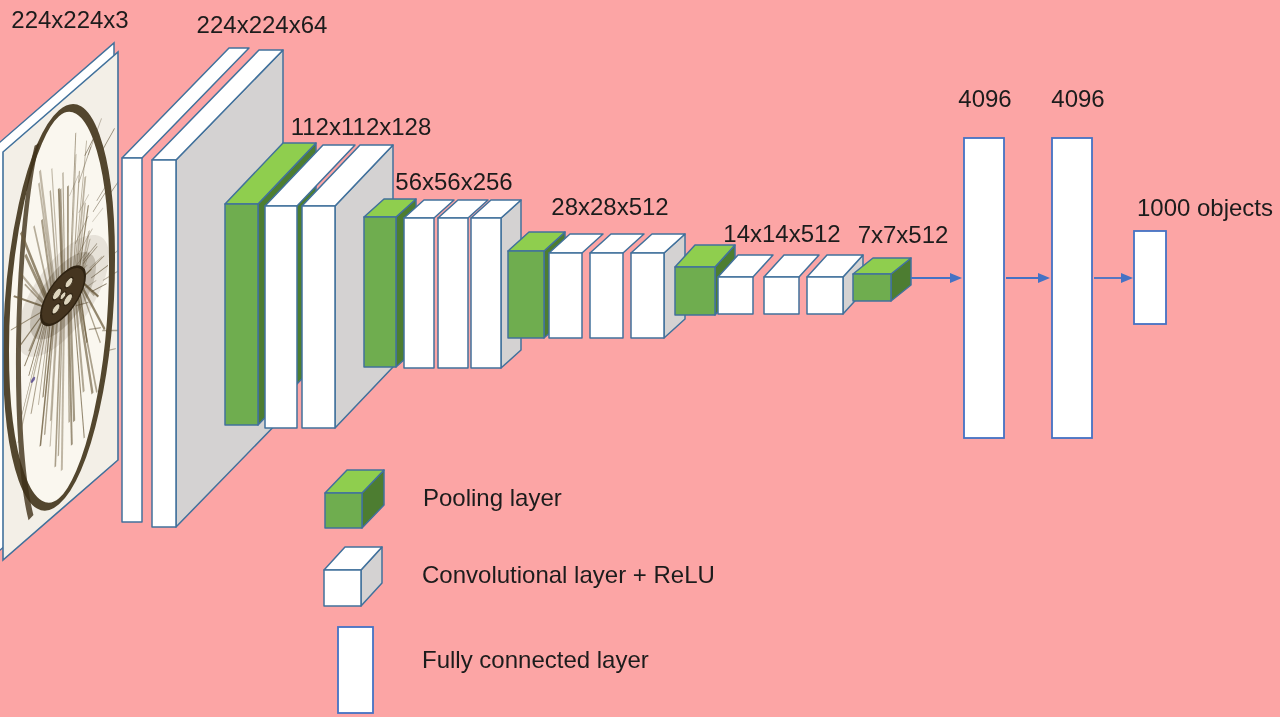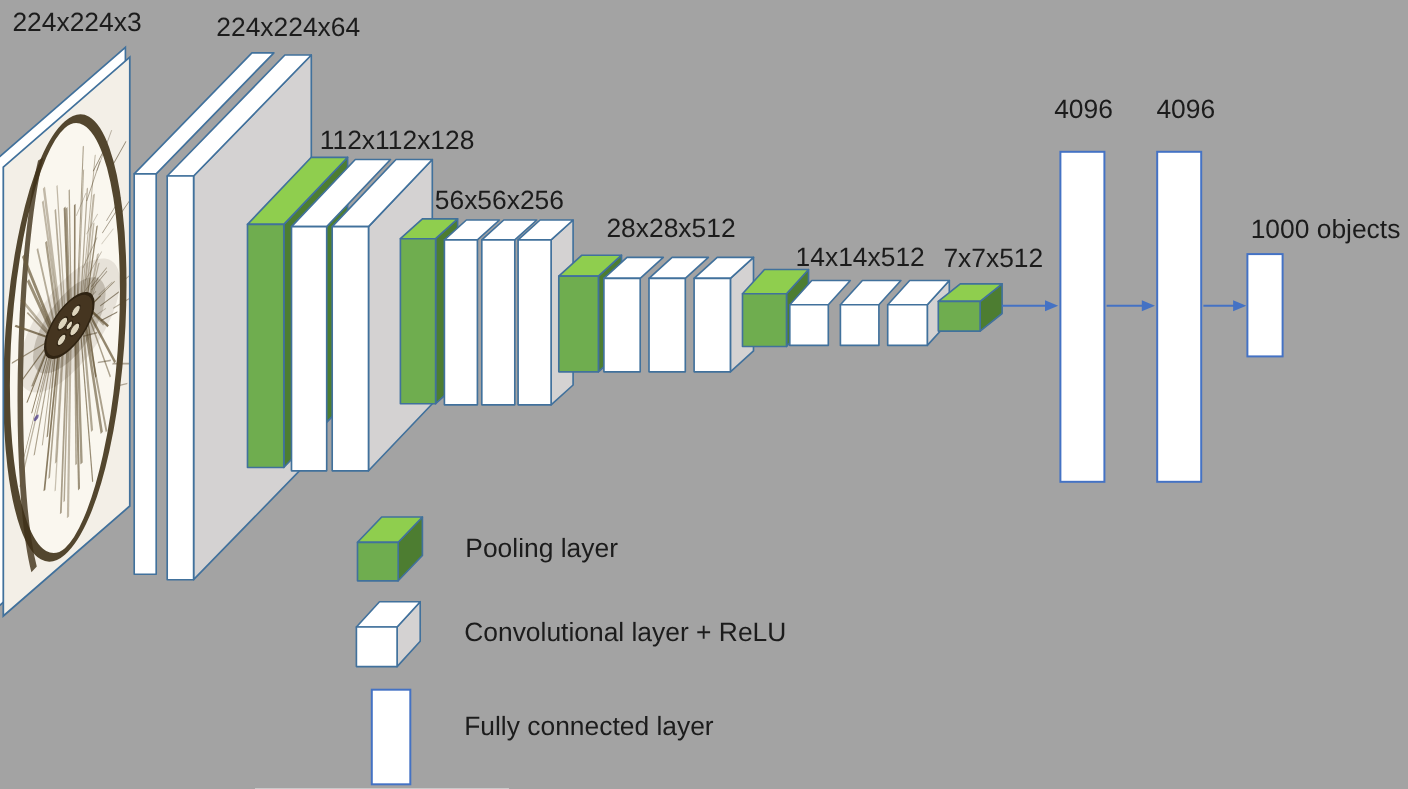--- a/index.html
+++ b/index.html
@@ -1,16 +1,16 @@
 <!DOCTYPE html>
 <html><head>
 <meta charset="utf-8">
 <style>
   html,body{margin:0;padding:0;background:#ffffff;}
-  .stage{position:relative;width:1280px;height:717px;background:#a3a3a3;overflow:hidden;
+  .stage{position:relative;width:1280px;height:717px;background:#fca5a5;overflow:hidden;
          font-family:"Liberation Sans",sans-serif;}
   svg{display:block;}
   text{font-family:"Liberation Sans",sans-serif;fill:#1c1c1c;}
   .dim-label{font-size:24px;}
   .legend-label{font-size:24px;}
 </style>
 </head>
 <body>
 
 <div class="stage">

